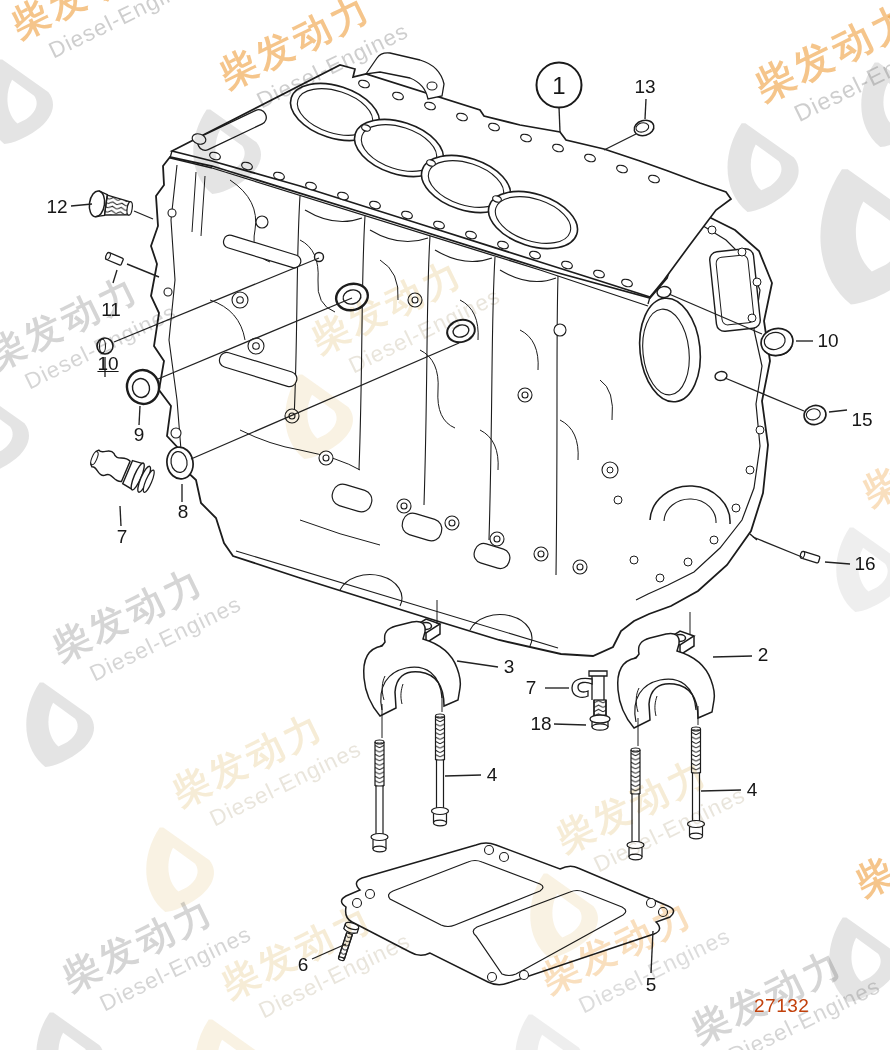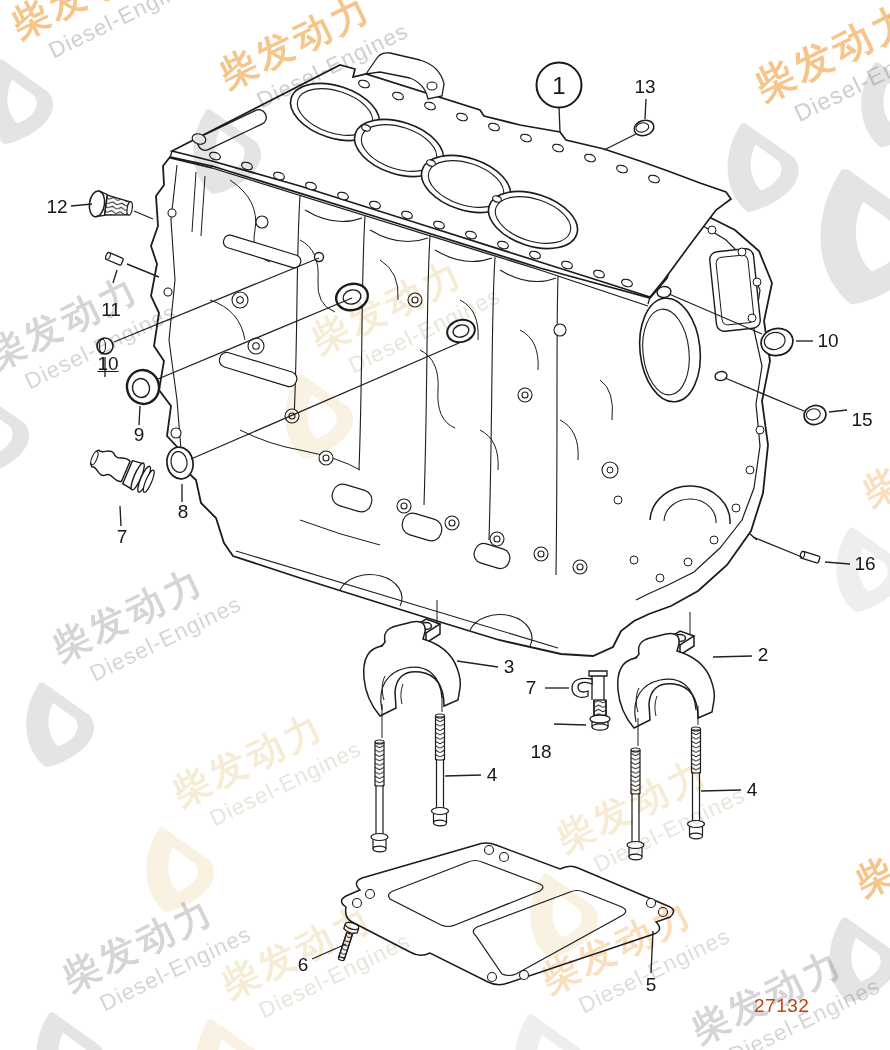--- a/index.html
+++ b/index.html
@@ -514,17 +514,17 @@
       <div class="callout" style="left: 183px; top: 512px;">8</div>
       <div class="callout" style="left: 139px; top: 435px;">9</div>
       <div class="callout" style="left: 108px; top: 364px; text-decoration: underline;">10</div>
       <div class="callout" style="left: 111px; top: 294px; margin-top: 16px;">11</div>
       <div class="callout" style="left: 57px; top: 207px;">12</div>
       <div class="callout" style="left: 645px; top: 87px;">13</div>
       <div class="callout" style="left: 828px; top: 341px;">10</div>
       <div class="callout" style="left: 862px; top: 420px;">15</div>
       <div class="callout" style="left: 865px; top: 564px;">16</div>
       <div class="callout" style="left: 531px; top: 688px;">7</div>
-      <div class="callout" style="left: 541px; top: 724px; margin-top: 28px;">18</div>
+      <div class="callout" style="left: 541px; top: 724px;">18</div>
     </div>
 
   <div class="drawing-number">27132</div>
 </div>
 
 </body></html>

